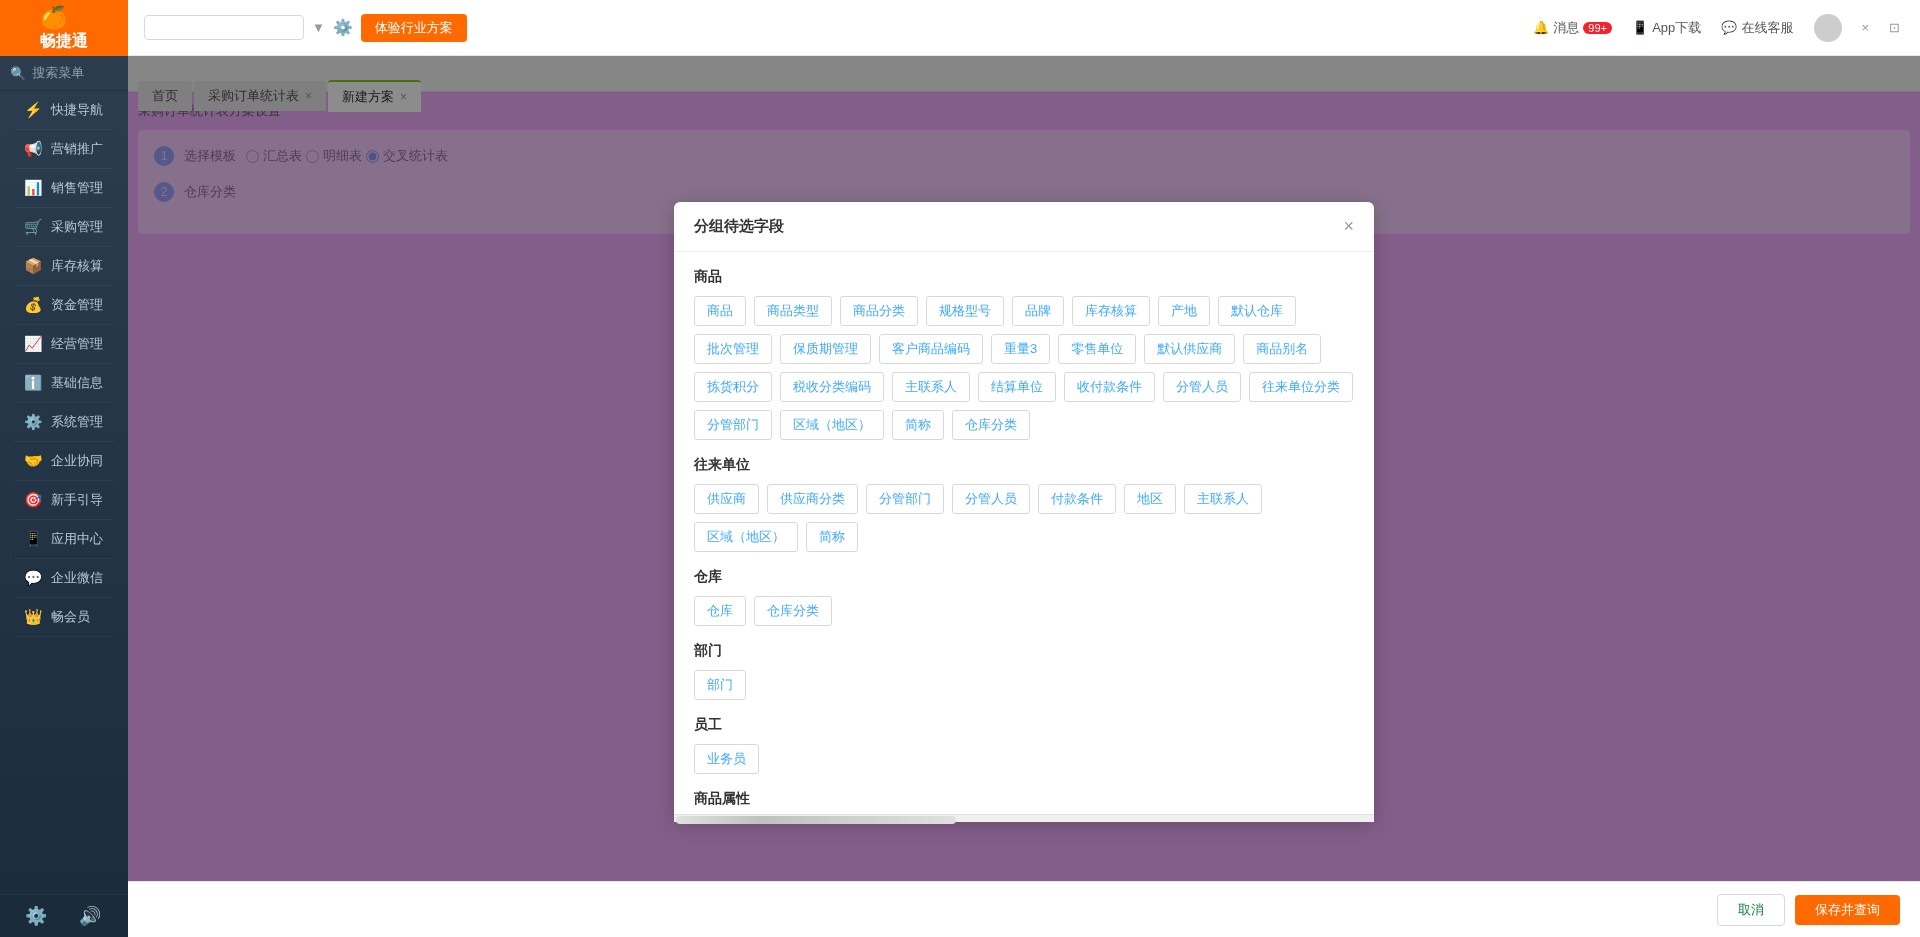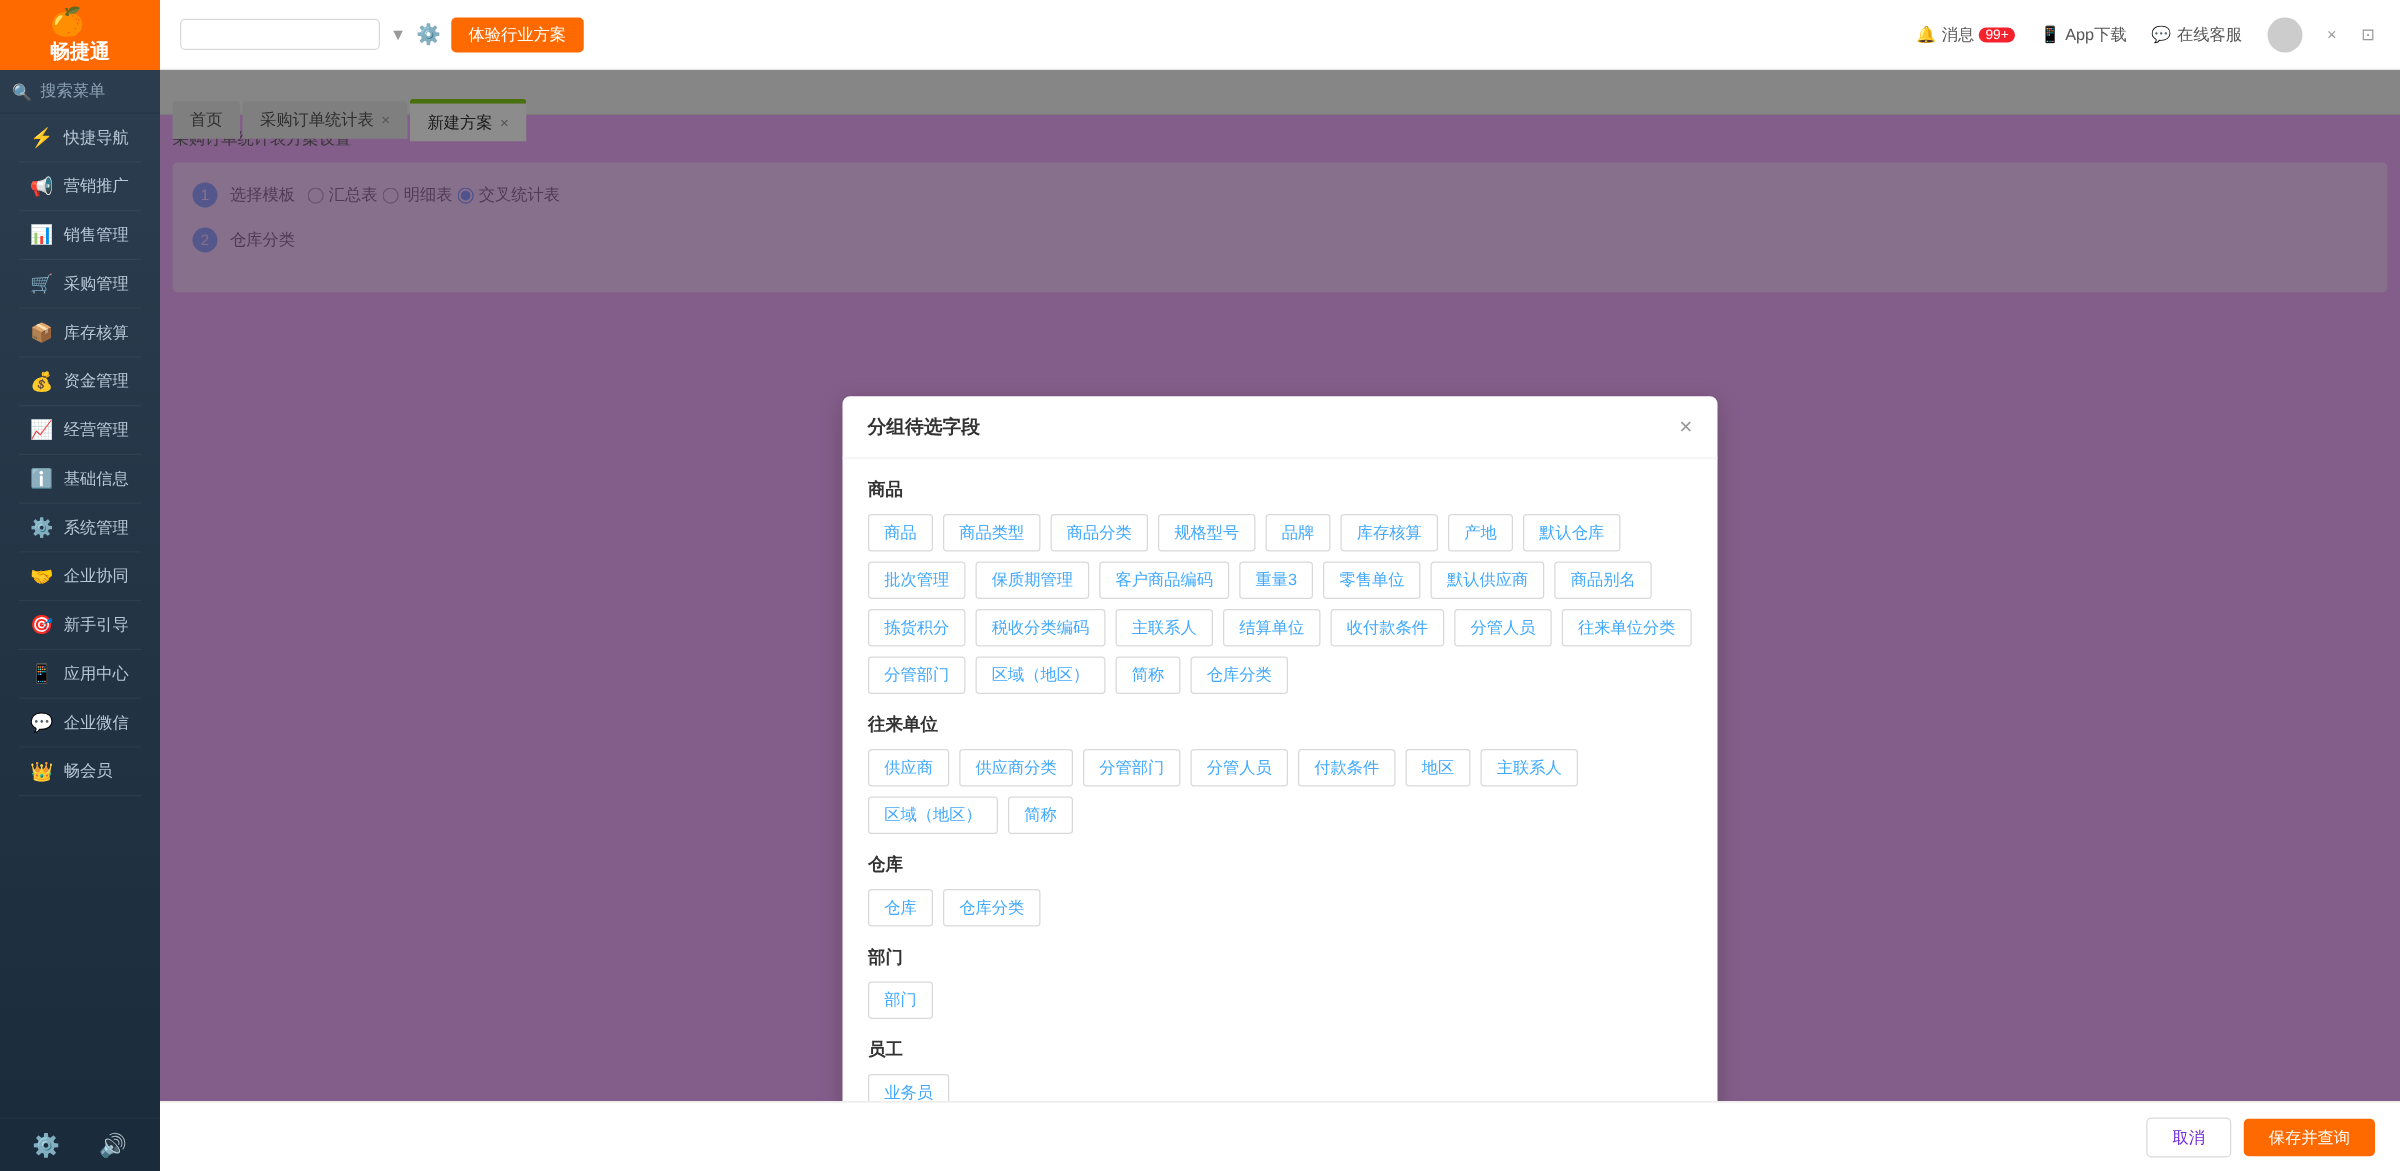--- a/index.html
+++ b/index.html
@@ -58,21 +58,21 @@
     
     .tabsbar {
       position: fixed; left: 128px; top: 56px; right: 0; height: 36px;
       background: #f5f5f5; border-bottom: 1px solid #e0e0e0;
       display: flex; align-items: center; z-index: 98; padding: 0 10px; gap: 2px;
     }
     .tab {
       padding: 6px 14px; font-size: 13px; cursor: pointer; border-radius: 3px 3px 0 0;
       display: flex; align-items: center; gap: 6px; color: #555; background: #e8e8e8; margin-top: 44px;
     }
-    .tab.active { background: #fff; color: #333; border-top: 4px solid #84cc16; }
+    .tab.active { background: #fff; color: #333; border-top: 2px solid #84cc16; }
     .tab-close { color: #999; font-size: 12px; }
 
     
     .main-content {
       position: fixed; left: 128px; top: 92px; right: 0; bottom: 0;
       background: #f0abfc; overflow: auto; padding: 10px;
     }
     .page-header { font-size: 13px; color: #666; margin-bottom: 10px; }
 
     
@@ -82,21 +82,21 @@
     }
     .step-row { display: flex; align-items: center; gap: 10px; margin-bottom: 16px; }
     .step-badge { background: #1890ff; color: white; border-radius: 50%; width: 20px; height: 20px; display: flex; align-items: center; justify-content: center; font-size: 12px; flex-shrink: 0; }
     .radio-group { display: flex; gap: 4px; align-items: center; }
     .radio-item { display: flex; align-items: center; gap: 4px; font-size: 13px; }
 
     
     .modal-overlay {
       position: fixed; left: 128px; top: 56px; right: 0; bottom: 0;
       background: rgba(0,0,0,0.45); z-index: 200;
-      display: flex; align-items: flex-end; justify-content: center; padding-top: 30px;
+      display: flex; align-items: center; justify-content: center; padding-top: 30px;
     }
     .modal {
       background: white; border-radius: 6px; width: 700px; max-height: 620px;
       display: flex; flex-direction: column; box-shadow: 0 4px 20px rgba(0,0,0,0.2);
     }
     .modal-header {
       padding: 14px 20px; border-bottom: 1px solid #f0f0f0;
       display: flex; align-items: center; justify-content: space-between;
       flex-shrink: 0;
     }
@@ -123,21 +123,21 @@
     }
 
     
     .modal-footer-bar {
       position: fixed; bottom: 0; left: 128px; right: 0; height: 56px;
       background: #fff; border-top: 1px solid #e8e8e8;
       display: flex; align-items: center; justify-content: flex-end; padding: 0 20px; gap: 10px; z-index: 201;
     }
     .btn-cancel {
       border: 1px solid #d9d9d9; background: white; border-radius: 4px;
-      padding: 6px 20px; font-size: 13px; cursor: pointer; color: #6d28d9;
+      padding: 6px 20px; font-size: 13px; cursor: pointer; color: #15803d;
     }
     .btn-primary {
       background: #ff6a00; color: white; border: none; border-radius: 4px;
       padding: 6px 20px; font-size: 13px; cursor: pointer;
     }
 
     
     .modal-hscroll { height: 8px; background: #f0f0f0; border-top: 1px solid #e0e0e0; }
   </style>
 </head>

